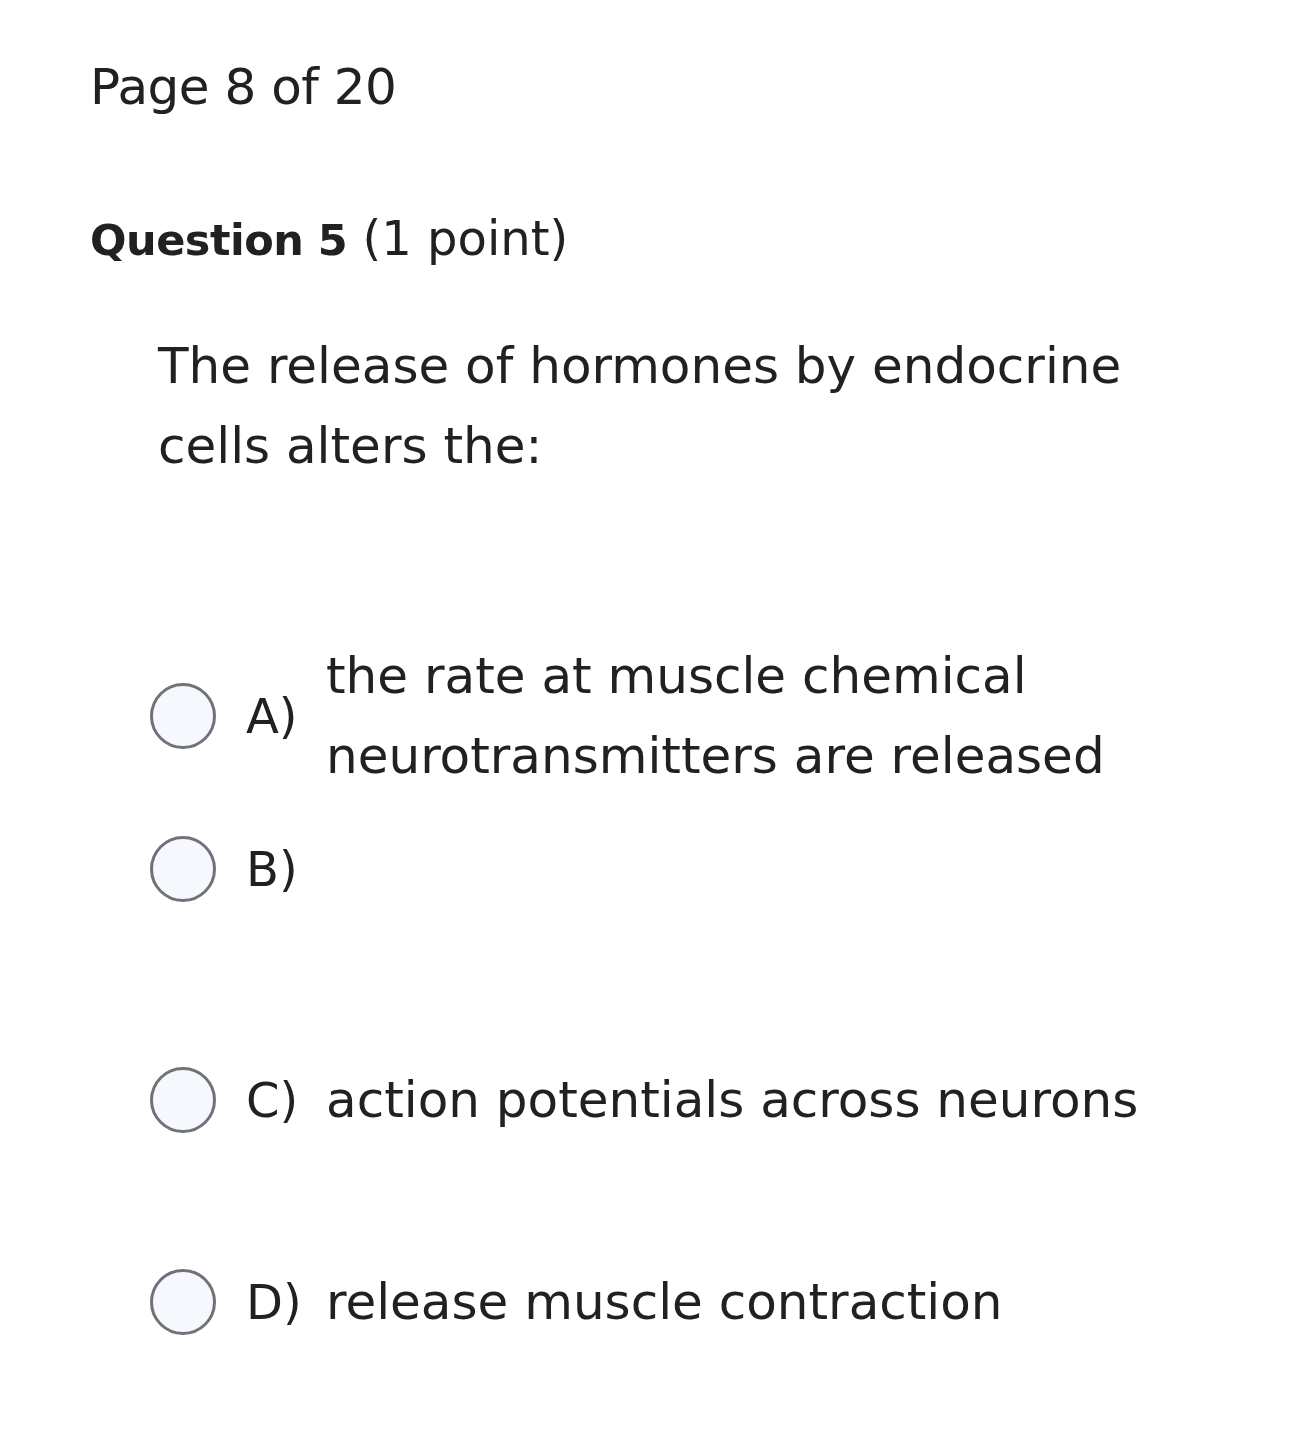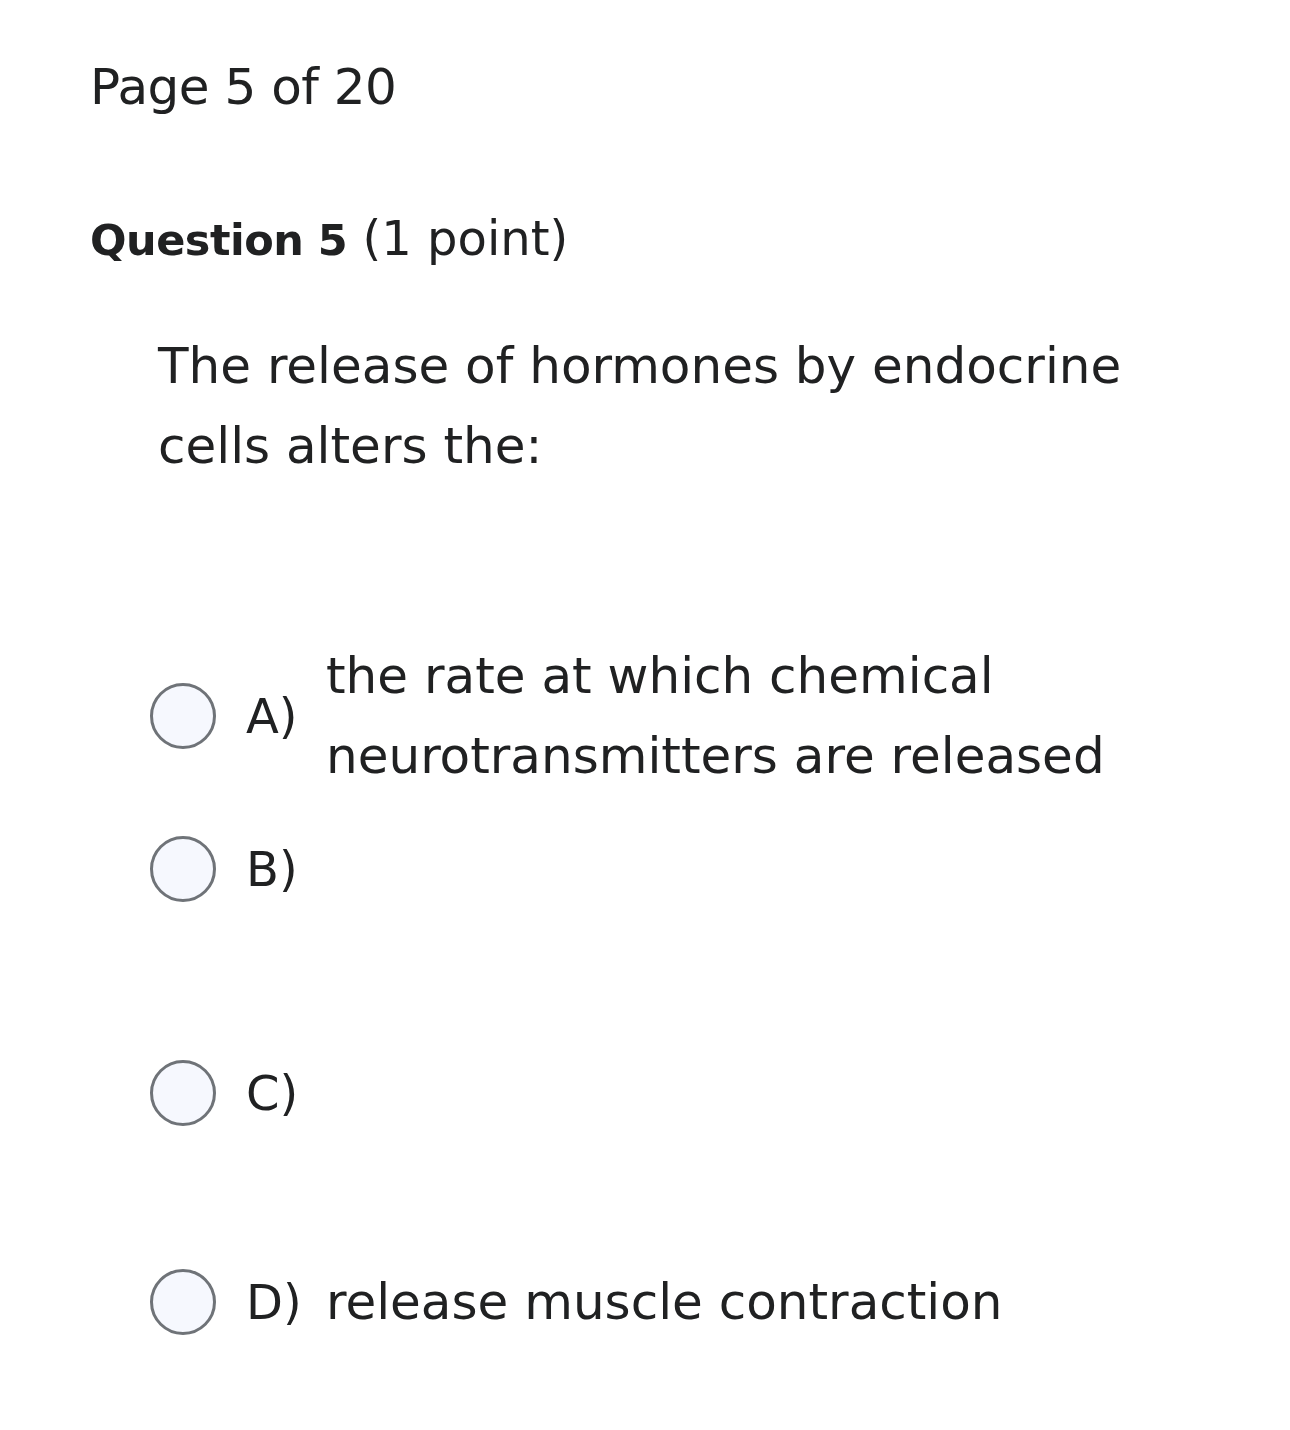--- a/index.html
+++ b/index.html
@@ -14,42 +14,43 @@
   .opt-text { font-size: 50px; line-height: 80px; }
   #optA { top: 636px; }
   #optB { top: 836px; }
   #optC { top: 1060px; }
   #optD { top: 1262px; }
   #optA .opt-text, #optB .opt-text { width: 880px; }
 </style>
 </head>
 <body>
 
-<div class="page-indicator">Page 5 of 20</div>
+<div class="page-indicator">Page 8 of 20</div>
 
 <div class="question-header">
   <span class="qnum">Question 5</span>
   <span>(1 point)</span>
 </div>
 
 <div class="question-text">The release of hormones by endocrine cells alters the:</div>
 
 <div class="option" id="optA">
   <div class="radio"></div>
   <span class="letter">A)</span>
-  <span class="opt-text">the rate at which chemical neurotransmitters are released</span>
+  <span class="opt-text">the rate at muscle chemical neurotransmitters are released</span>
 </div>
 
 <div class="option" id="optB">
   <div class="radio"></div>
   <span class="letter">B)</span>
 </div>
 
 <div class="option" id="optC">
   <div class="radio"></div>
   <span class="letter">C)</span>
+  <span class="opt-text">action potentials across neurons</span>
 </div>
 
 <div class="option" id="optD">
   <div class="radio"></div>
   <span class="letter">D)</span>
   <span class="opt-text">release muscle contraction</span>
 </div>
 
 </body></html>

